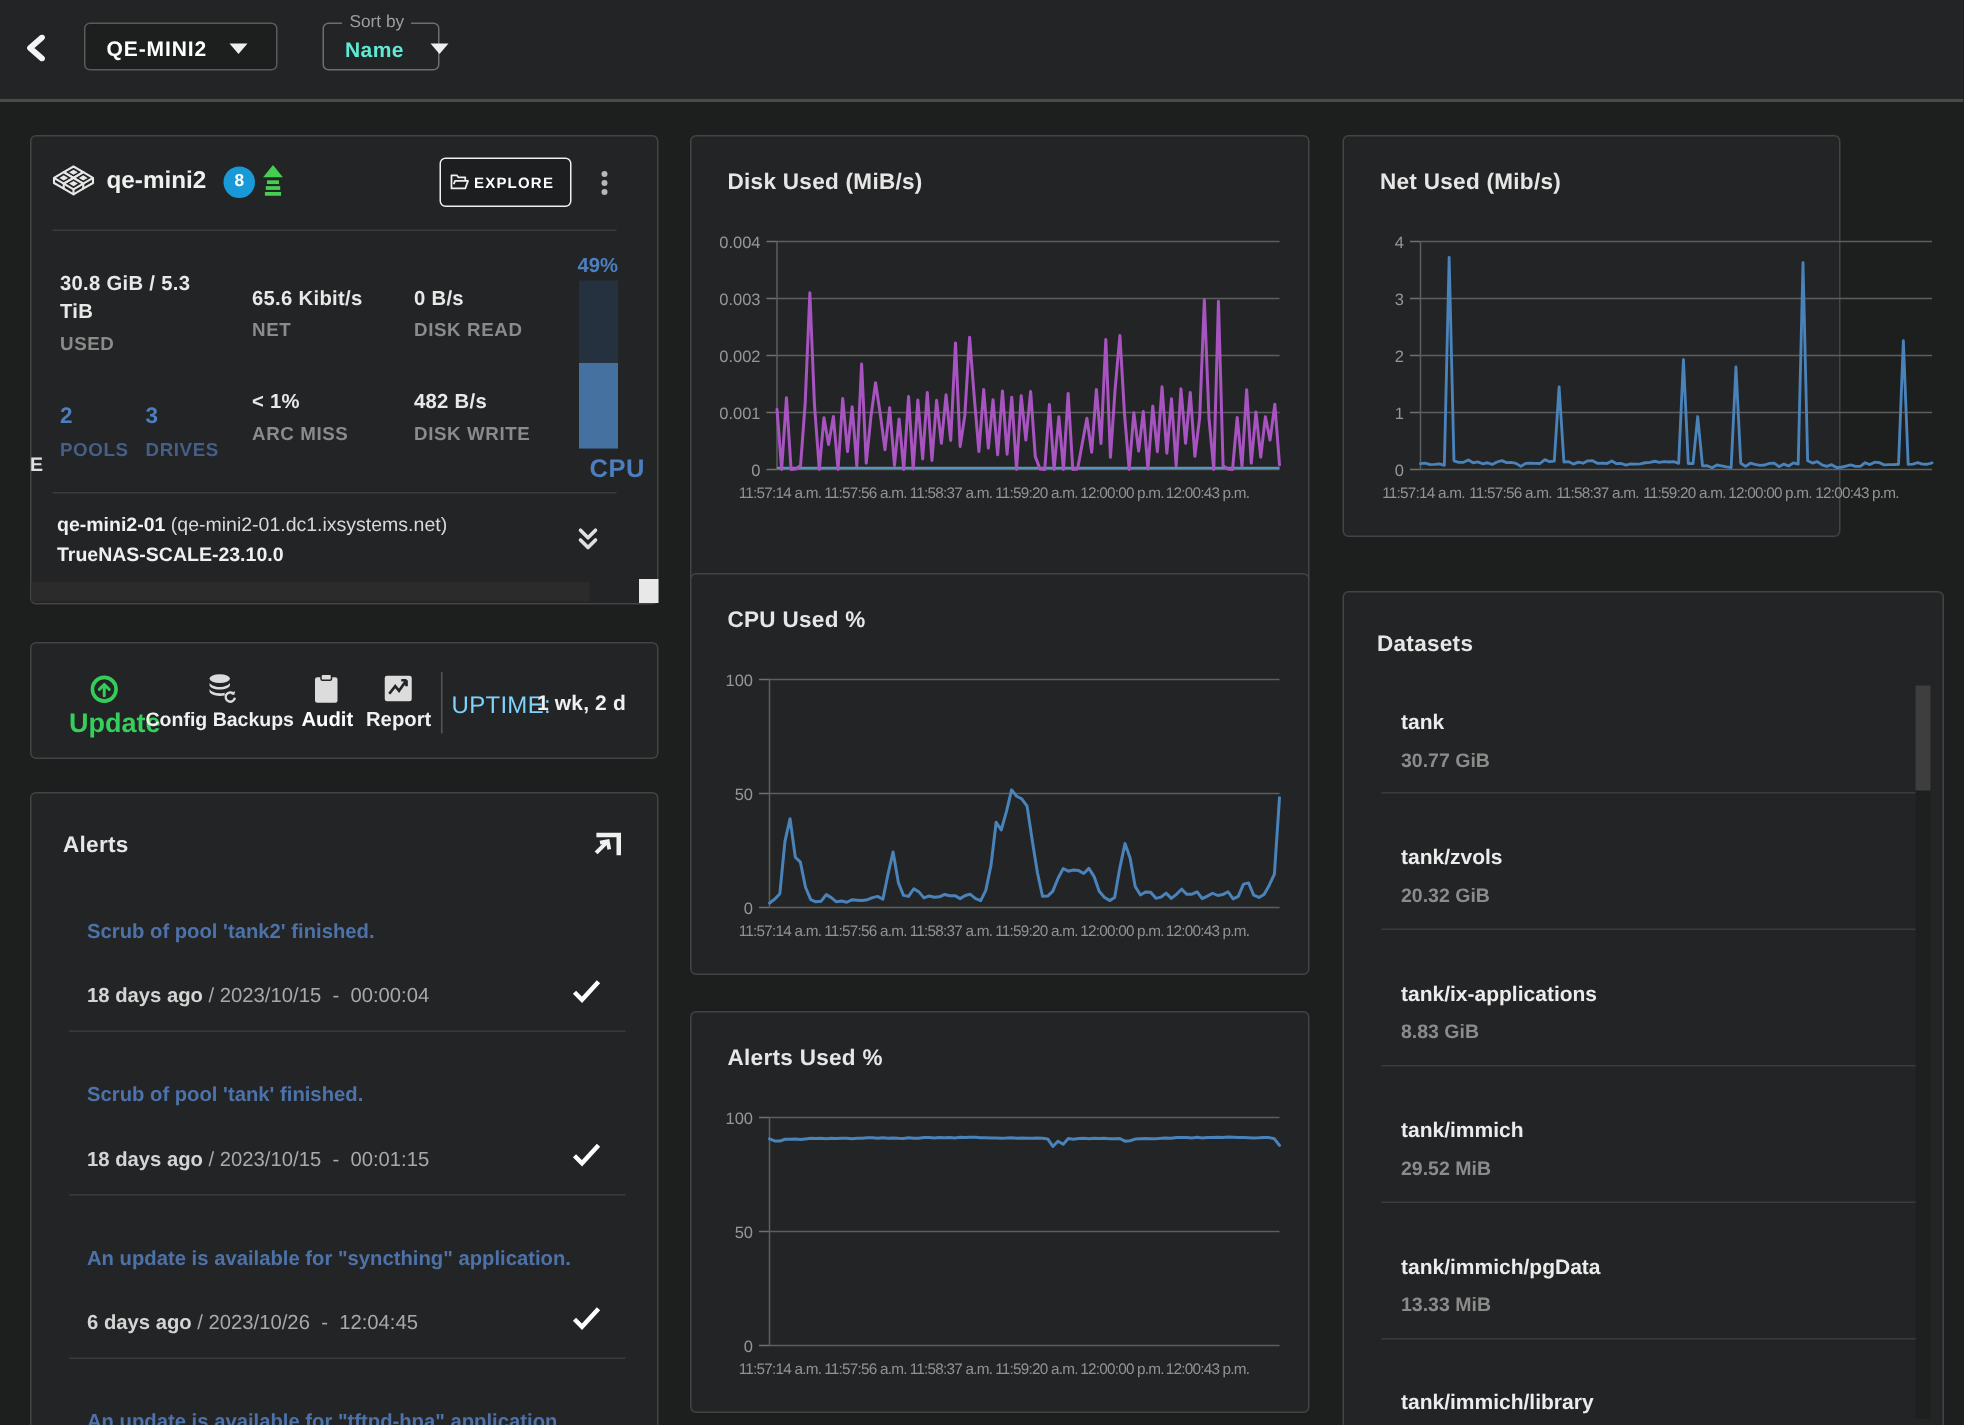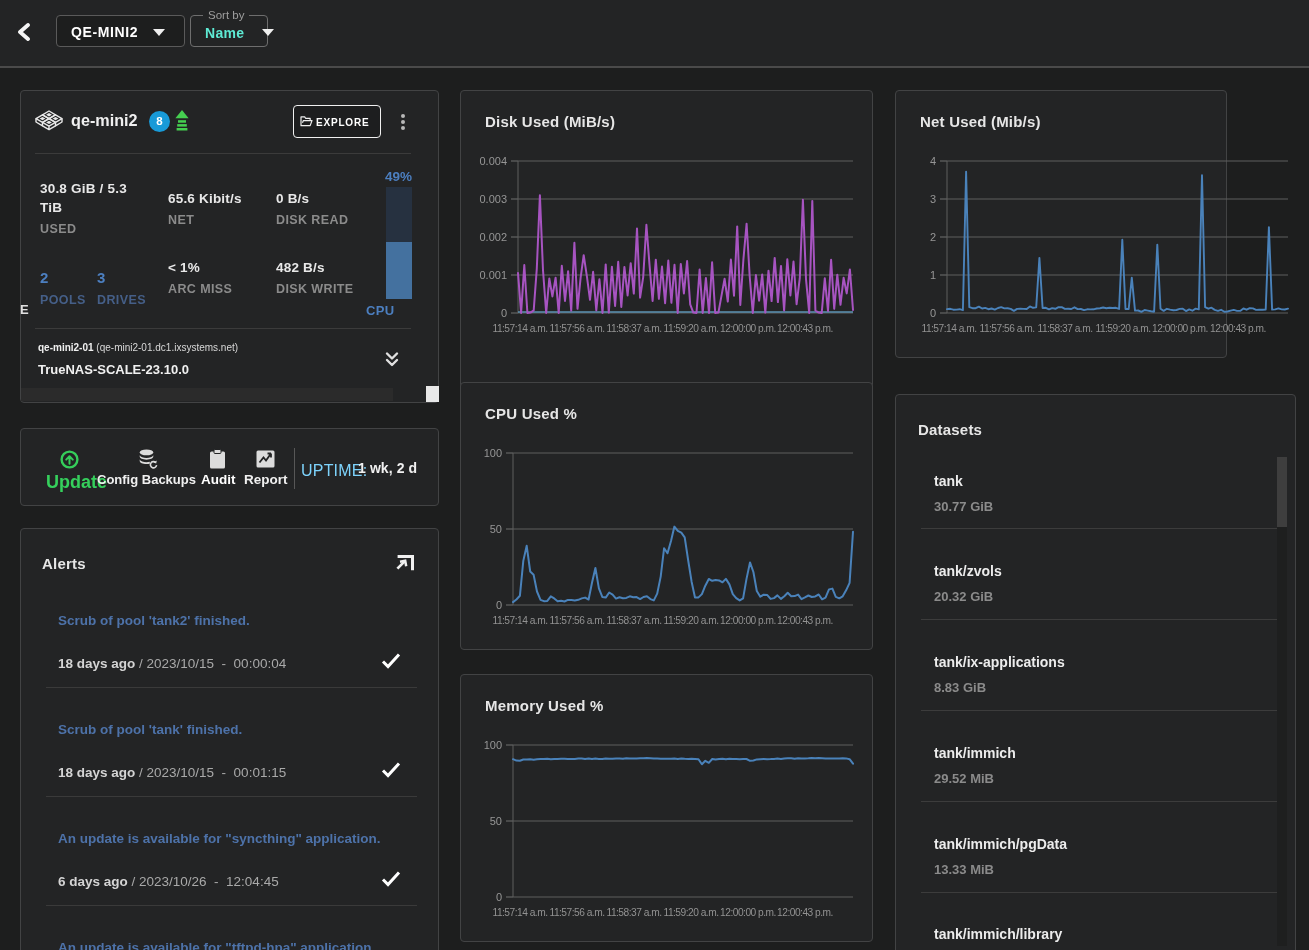--- a/index.html
+++ b/index.html
@@ -23,21 +23,21 @@
 <body>
 
 <div class="abs" style="left:0;top:0;width:1309px;height:68px;background:#232425;border-bottom:2px solid #4a4a4a">
   <svg class="abs" style="left:16px;top:23px" width="16" height="18">
       <path d="M12,2 L4,9 L12,16" stroke="#f5f5f5" stroke-width="3.8" fill="none" stroke-linecap="round" stroke-linejoin="round"></path>
     </svg>
   <div class="abs" style="left:56px;top:15px;width:129px;height:32px;background:#1d1e1e;border:1px solid #5a5a5a;border-radius:4px">
     <div class="abs b" style="left:14px;top:8px;font-size:14px;color:#fff;letter-spacing:.6px">QE-MINI2</div>
     <div class="caret" style="left:96px;top:13px"></div>
   </div>
-  <div class="abs" style="left:190px;top:15px;width:78px;height:32px;border:1px solid #6e6e6e;border-radius:4px">
+  <div class="abs" style="left:215px;top:15px;width:78px;height:32px;border:1px solid #6e6e6e;border-radius:4px">
     <div class="abs" style="left:12px;top:-7px;background:#232425;padding:0 5px;font-size:11.5px;color:#9e9e9e">Sort by</div>
     <div class="abs b" style="left:14px;top:9px;font-size:14px;color:#5eead4;letter-spacing:.3px">Name</div>
     <div class="caret" style="left:71px;top:13px"></div>
   </div>
 </div>
 
 <div class="card" style="left:20px;top:90px;width:419px;height:313px">
   <svg class="abs" style="left:13px;top:18px" width="30" height="26" viewBox="0 0 30 26">
     <g stroke="#e8e8e8" stroke-width="1.4" fill="none" stroke-linejoin="round">
       <path d="M15 2 L21.5 5.8 L15 9.6 L8.5 5.8 Z"></path>
@@ -88,24 +88,24 @@
   <div class="abs b" style="left:76px;top:178px;font-size:15px;color:#4c7fc0">3</div>
   <div class="abs b" style="left:76px;top:202px;font-size:12.5px;color:#455f88;letter-spacing:.4px">DRIVES</div>
   <div class="val abs" style="left:147px;top:169px">&lt; 1%</div>
   <div class="lbl abs" style="left:147px;top:191px">ARC MISS</div>
   <div class="val abs" style="left:255px;top:169px">482 B/s</div>
   <div class="lbl abs" style="left:255px;top:191px">DISK WRITE</div>
 
   <div class="abs b" style="left:364px;top:78px;font-size:13.5px;color:#4c7fc0">49%</div>
   <div class="abs" style="left:365px;top:96px;width:26px;height:112px;background:#263140"></div>
   <div class="abs" style="left:365px;top:151px;width:26px;height:57px;background:#44719f"></div>
-  <div class="abs b" style="left:345px;top:212px;font-size:13px;color:#4c7fc0;letter-spacing:.4px">CPU</div>
+  <div class="abs b" style="left:372px;top:212px;font-size:17px;color:#4c7fc0;letter-spacing:.4px">CPU</div>
   <div class="abs" style="left:14px;top:237px;width:376px;height:1px;background:#3b3b3b"></div>
 
-  <div class="abs" style="left:17px;top:251px;font-size:10px;color:#d8d8d8"><b style="color:#f0f0f0">qe-mini2-01</b> (qe-mini2-01.dc1.ixsystems.net)</div>
+  <div class="abs" style="left:17px;top:251px;font-size:13px;color:#d8d8d8"><b style="color:#f0f0f0">qe-mini2-01</b> (qe-mini2-01.dc1.ixsystems.net)</div>
   <div class="abs b" style="left:17px;top:271px;font-size:13px;color:#f0f0f0">TrueNAS-SCALE-23.10.0</div>
   <svg class="abs" style="left:364px;top:260px" width="14" height="17">
       <path d="M2 2.5 L7 7.5 L12 2.5 M2 9 L7 14 L12 9" stroke="#e0e0e0" stroke-width="2.4" fill="none" stroke-linecap="round" stroke-linejoin="round"></path>
     </svg>
 
   <div class="abs" style="left:0px;top:297px;width:372px;height:13px;background:#2b2b2b"></div>
   <div class="abs" style="left:405px;top:295px;width:13px;height:16px;background:#e8e8e8"></div>
 </div>
 <div class="abs b" style="left:20px;top:302px;font-size:13px;color:#e0e0e0">E</div>
 
@@ -211,21 +211,21 @@
       <text x="59" y="241" fill="#929292" font-size="10.2" letter-spacing="-0.5" text-anchor="middle" font-family="Liberation Sans, sans-serif">11:57:14 a.m.</text>
       <text x="116" y="241" fill="#929292" font-size="10.2" letter-spacing="-0.5" text-anchor="middle" font-family="Liberation Sans, sans-serif">11:57:56 a.m.</text>
       <text x="173" y="241" fill="#929292" font-size="10.2" letter-spacing="-0.5" text-anchor="middle" font-family="Liberation Sans, sans-serif">11:58:37 a.m.</text>
       <text x="230" y="241" fill="#929292" font-size="10.2" letter-spacing="-0.5" text-anchor="middle" font-family="Liberation Sans, sans-serif">11:59:20 a.m.</text>
       <text x="287" y="241" fill="#929292" font-size="10.2" letter-spacing="-0.5" text-anchor="middle" font-family="Liberation Sans, sans-serif">12:00:00 p.m.</text>
       <text x="344" y="241" fill="#929292" font-size="10.2" letter-spacing="-0.5" text-anchor="middle" font-family="Liberation Sans, sans-serif">12:00:43 p.m.</text>
       <polyline points="52.0,219.1 55.4,216.5 58.9,212.8 62.3,177.9 65.7,162.8 69.2,188.5 72.6,191.8 76.0,208.5 79.5,216.8 82.9,218.2 86.3,217.9 89.8,213.4 93.2,215.4 96.6,218.2 100.1,217.7 103.5,218.5 106.9,216.9 110.4,217.1 113.8,217.4 117.3,216.8 120.7,215.4 124.1,214.6 127.6,216.5 131.0,199.8 134.4,185.0 137.9,205.4 141.3,213.9 144.7,214.6 148.2,209.5 151.6,211.6 155.0,215.6 158.5,214.3 161.9,215.2 165.3,214.9 168.8,213.3 172.2,214.2 175.6,214.1 179.1,216.1 182.5,214.0 185.9,213.2 189.4,216.1 192.8,217.4 196.2,210.6 199.7,193.6 203.1,165.2 206.5,170.3 210.0,157.9 213.4,143.6 216.8,147.8 220.3,149.7 223.7,154.4 227.2,177.5 230.6,198.7 234.0,214.5 237.5,214.4 240.9,211.1 244.3,202.7 247.8,196.0 251.2,197.8 254.6,197.0 258.1,197.4 261.5,199.3 264.9,195.9 268.4,201.4 271.8,211.2 275.2,215.1 278.7,217.4 282.1,215.3 285.5,195.9 289.0,179.4 292.4,189.0 295.8,208.0 299.3,213.7 302.7,211.7 306.1,211.9 309.6,215.9 313.0,215.1 316.4,212.4 319.9,215.9 323.3,213.2 326.7,209.8 330.2,213.2 333.6,213.1 337.1,211.6 340.5,216.1 343.9,214.4 347.4,212.5 350.8,214.0 354.2,213.4 357.7,211.5 361.1,216.3 364.5,214.6 368.0,206.4 371.4,205.6 374.8,213.8 378.3,215.3 381.7,213.3 385.1,207.3 388.6,199.8 392.0,148.8" fill="none" stroke="#4a82ba" stroke-width="2.0" stroke-linejoin="round" stroke-linecap="round"></polyline>
     </svg>
 </div>
 <div class="card" style="left:460px;top:674px;width:413px;height:268px">
-  <div class="ctitle">Memory Used %</div>
+  <div class="ctitle">Alerts Used %</div>
   <svg width="411" height="266" style="position:absolute;left:0;top:0">
       <line x1="52" y1="70" x2="392" y2="70" stroke="#5e5e5e" stroke-width="1"></line>
       <line x1="45" y1="70" x2="52" y2="70" stroke="#707070" stroke-width="1"></line>
       <line x1="52" y1="146" x2="392" y2="146" stroke="#5e5e5e" stroke-width="1"></line>
       <line x1="45" y1="146" x2="52" y2="146" stroke="#707070" stroke-width="1"></line>
       <line x1="52" y1="222" x2="392" y2="222" stroke="#5e5e5e" stroke-width="1"></line>
       <line x1="45" y1="222" x2="52" y2="222" stroke="#707070" stroke-width="1"></line>
       <line x1="52" y1="70" x2="52" y2="222" stroke="#5e5e5e" stroke-width="1"></line>
       <text x="41" y="74" fill="#969696" font-size="11" text-anchor="end" font-family="Liberation Sans, sans-serif">100</text>
       <text x="41" y="150" fill="#969696" font-size="11" text-anchor="end" font-family="Liberation Sans, sans-serif">50</text>

